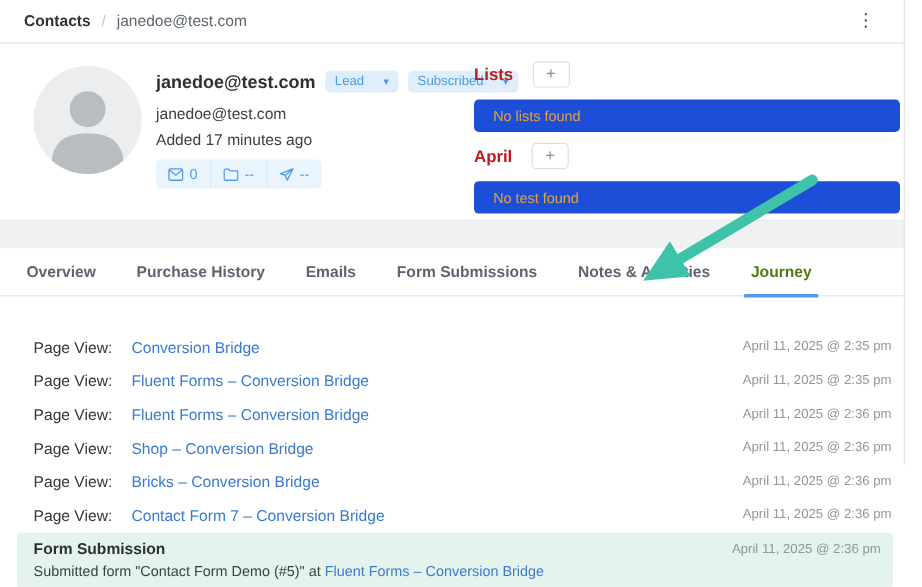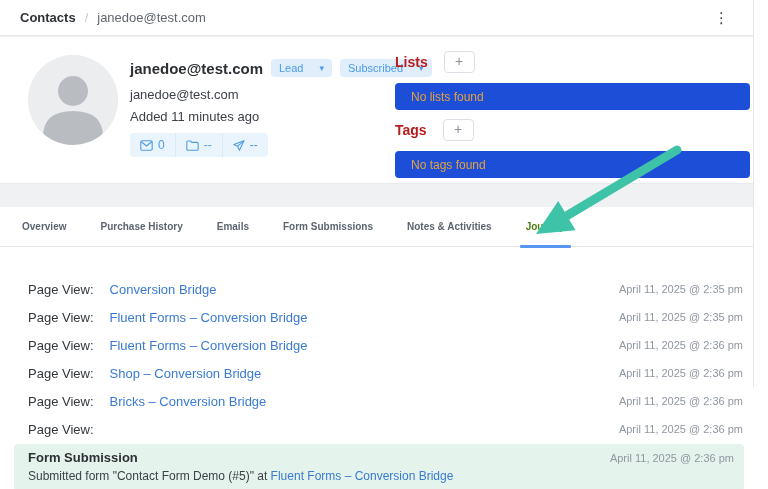--- a/index.html
+++ b/index.html
@@ -74,21 +74,21 @@
   }
   .side-gap { height:8px; }
 
   
   .lower { position:absolute; left:0; top:207px; width:100%; height:282px; background:#ffffff; }
   .tabbar {
     height:40px; border-bottom:1px solid #e4e6ea;
     display:flex; align-items:center; padding:0 22px; gap:34px;
   }
   .tab {
-    font-size:10px; font-weight:bold; color:#5d6470; cursor:pointer;
+    font-size:13px; font-weight:bold; color:#5d6470; cursor:pointer;
     height:40px; display:flex; align-items:center; position:relative; white-space:nowrap;
   }
   .tab.active { color:#4d7c0f; }
   .tab.active::after {
     content:""; position:absolute; left:-6px; right:-6px; bottom:-1px;
     height:3px; background:#5a95f2; border-radius:1px;
   }
 
   .events { padding-top:28px; }
   .event-row {
@@ -138,21 +138,21 @@
         <span class="badge">
           <span>Lead</span>
           <span class="caret">▾</span>
         </span>
         <span class="badge">
           <span>Subscribed</span>
           <span class="caret">▾</span>
         </span>
       </div>
       <div class="p-email">janedoe@test.com</div>
-      <div class="p-added">Added 11 minutes ago</div>
+      <div class="p-added">Added 17 minutes ago</div>
 
       <div class="stats">
         <span class="stat">
           <svg width="13" height="11" viewBox="0 0 13 11" fill="none" stroke="#4f9ce5" stroke-width="1.1">
             <rect x="0.8" y="0.8" width="11.4" height="9.4" rx="1.2"></rect>
             <path d="M1 1.5 L6.5 6 L12 1.5"></path>
           </svg>
           <span>0</span>
         </span>
         <span class="stat">
@@ -172,24 +172,24 @@
     </div>
 
     <div class="side">
       <div class="side-head">
         <span class="side-title">Lists</span>
         <span class="plus-btn">+</span>
       </div>
       <div class="alert">No lists found</div>
       <div class="side-gap"></div>
       <div class="side-head">
-        <span class="side-title">Tags</span>
+        <span class="side-title">April</span>
         <span class="plus-btn">+</span>
       </div>
-      <div class="alert">No tags found</div>
+      <div class="alert">No test found</div>
     </div>
   </div>
 
   <div class="lower">
     <div class="tabbar">
       <span class="tab">Overview</span>
       <span class="tab">Purchase History</span>
       <span class="tab">Emails</span>
       <span class="tab">Form Submissions</span>
       <span class="tab">Notes &amp; Activities</span>
@@ -217,20 +217,21 @@
         <a class="elink">Shop – Conversion Bridge</a>
         <span class="ts">April 11, 2025 @ 2:36 pm</span>
       </div>
       <div class="event-row">
         <span class="etype">Page View:</span>
         <a class="elink">Bricks – Conversion Bridge</a>
         <span class="ts">April 11, 2025 @ 2:36 pm</span>
       </div>
       <div class="event-row">
         <span class="etype">Page View:</span>
+        <a class="elink">Contact Form 7 – Conversion Bridge</a>
         <span class="ts">April 11, 2025 @ 2:36 pm</span>
       </div>
 
       <div class="event-highlight">
         <div class="eh-title">Form Submission</div>
         <div class="eh-desc"><span>Submitted form "Contact Form Demo (#5)" at </span><a class="elink">Fluent Forms – Conversion Bridge</a></div>
         <span class="ts">April 11, 2025 @ 2:36 pm</span>
       </div>
     </div>
   </div>

